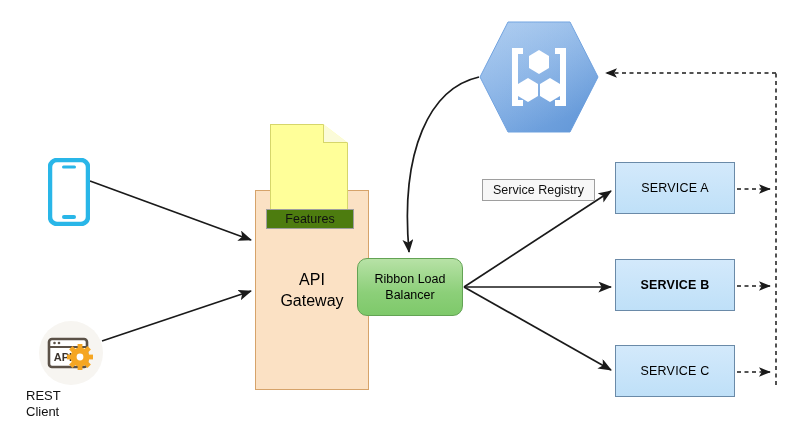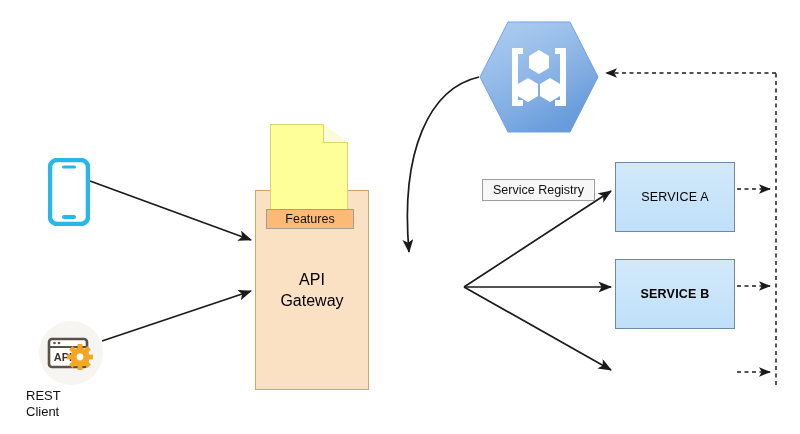--- a/index.html
+++ b/index.html
@@ -90,21 +90,21 @@
     color: #000000;
     white-space: pre-line;
     text-align: left;
   }
   #features-caption {
     position: absolute;
     left: 266px;
     top: 209px;
     width: 88px;
     height: 20px;
-    background: #fdba74;
+    background: #4d7c0f;
     border: 1px solid #9e9e9e;
     box-sizing: border-box;
     font-size: 12.5px;
     line-height: 18px;
     text-align: center;
     color: #111111;
   }
 
   
   #ribbon-lb {
@@ -127,21 +127,21 @@
     text-align: center;
     color: #000000;
     white-space: pre-line;
   }
 
   
   .service-box {
     position: absolute;
     left: 615px;
     width: 120px;
-    height: 70px;
+    height: 52px;
     background: linear-gradient(180deg, #d3e9fb 0%, #bfe0f8 100%);
     border: 1.5px solid #6a8aa8;
     box-sizing: border-box;
     display: flex;
     align-items: center;
     justify-content: center;
     font-size: 12.5px;
     color: #000000;
     letter-spacing: 0.2px;
   }
@@ -263,20 +263,24 @@
     <div class="gw-text">API
 Gateway</div>
   </div>
 
   <div id="features-note">
     <div class="note-body"></div>
     <div class="note-fold"></div>
   </div>
   <div id="features-caption">Features</div>
 
+  <div id="ribbon-lb">
+    <div class="lb-text">Ribbon Load
+Balancer</div>
+  </div>
 
   <div id="service-registry">
     <svg width="124" height="118" viewBox="0 0 124 118">
       <polygon points="31,4 93,4 121,59 93,114 31,114 3,59" fill="url(#hexgrad)" stroke="#6fa2e0" stroke-width="1"></polygon>
       <polygon points="31,4 93,4 121,59 93,114 31,114 3,59" fill="url(#hexshade)"></polygon>
 
       <path d="M46,30 L35,30 L35,88 L46,88 L46,82 L41,82 L41,36 L46,36 Z" fill="#ffffff"></path>
 
       <path d="M78,30 L89,30 L89,88 L78,88 L78,82 L83,82 L83,36 L78,36 Z" fill="#ffffff"></path>
 
@@ -287,20 +291,23 @@
       <polygon points="73,60 83,66 83,78 73,84 63,78 63,66" fill="#ffffff"></polygon>
     </svg>
   </div>
   <div id="registry-caption">Service Registry</div>
 
   <div class="service-box" id="service-a">
     <span>SERVICE A</span>
   </div>
   <div class="service-box" id="service-b">
     <span>SERVICE B</span>
+  </div>
+  <div class="service-box" id="service-c">
+    <span>SERVICE C</span>
   </div>
 
   <div id="mobile-device">
     <svg width="42" height="68" viewBox="0 0 42 68">
       <rect x="2" y="2" width="38" height="64" rx="7" ry="7" fill="#ffffff" stroke="#29b6e8" stroke-width="4.5"></rect>
       <rect x="14" y="7.5" width="14" height="3" rx="1.5" fill="#29b6e8"></rect>
       <rect x="14" y="57" width="14" height="4" rx="2" fill="#29b6e8"></rect>
     </svg>
   </div>
 

